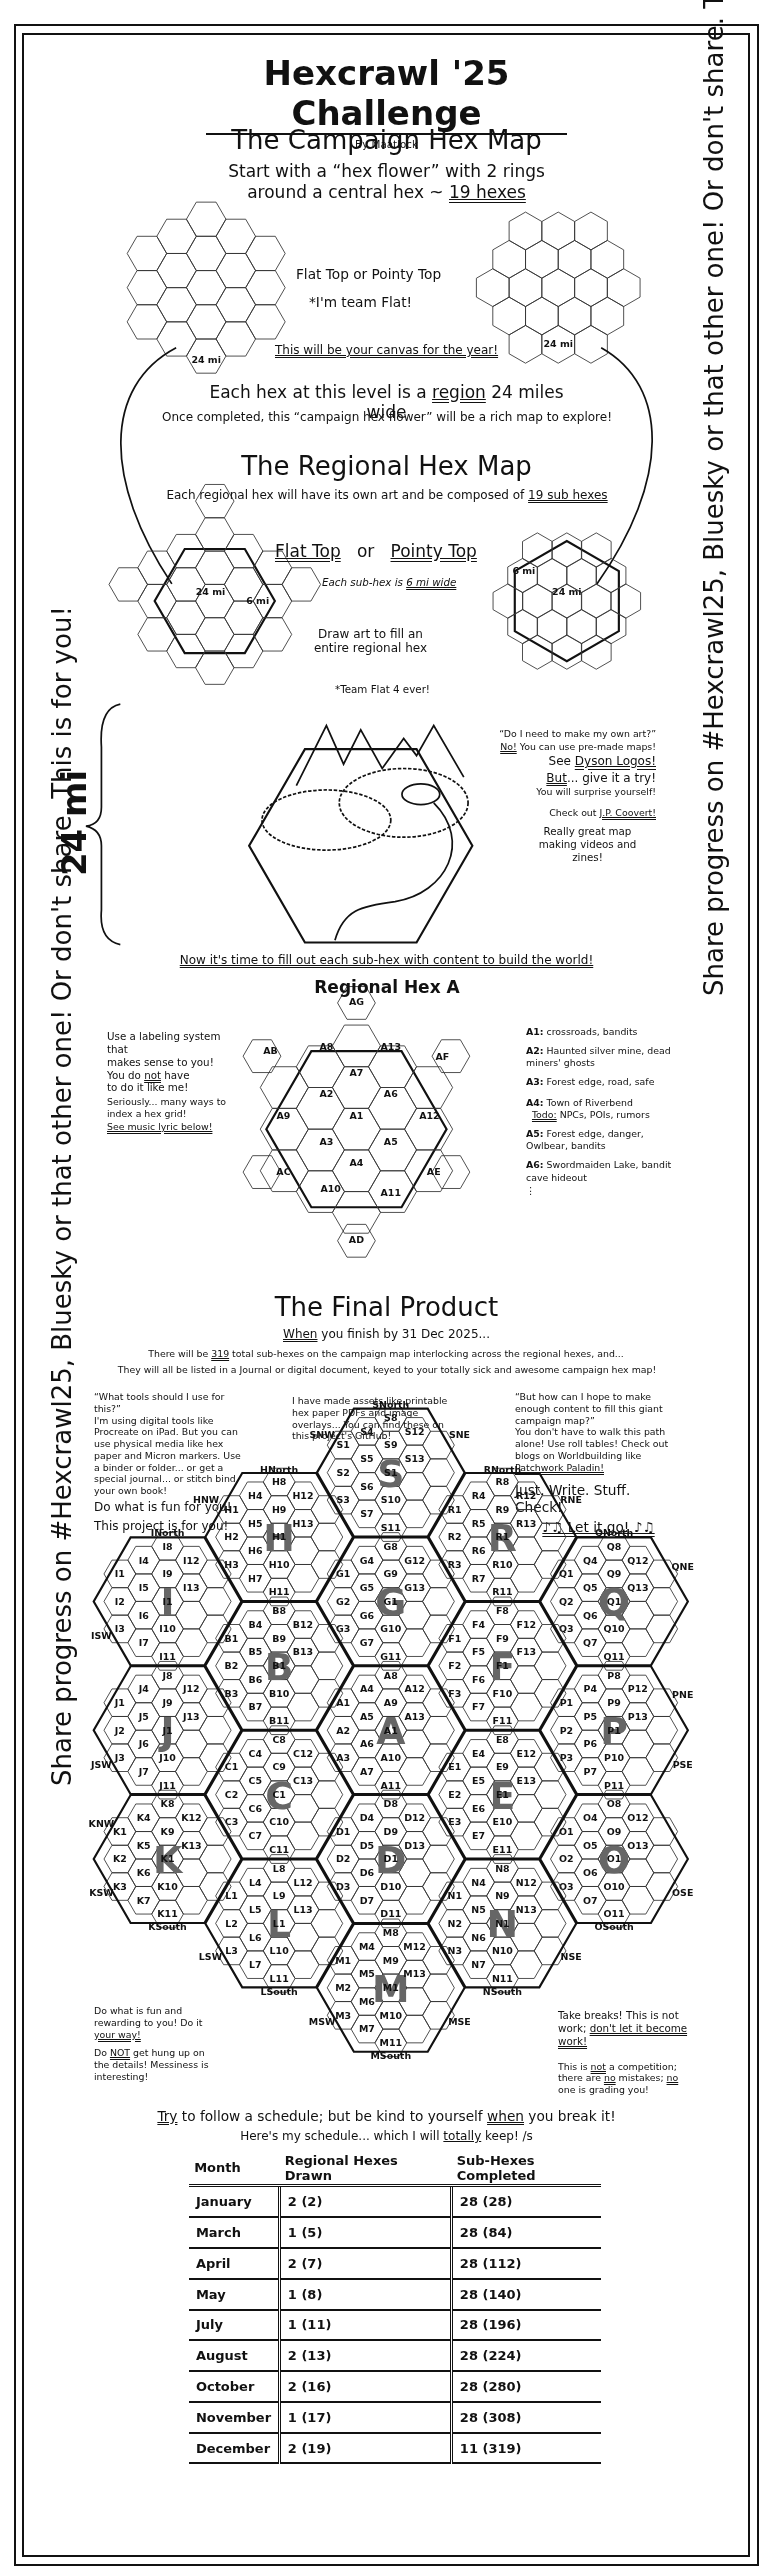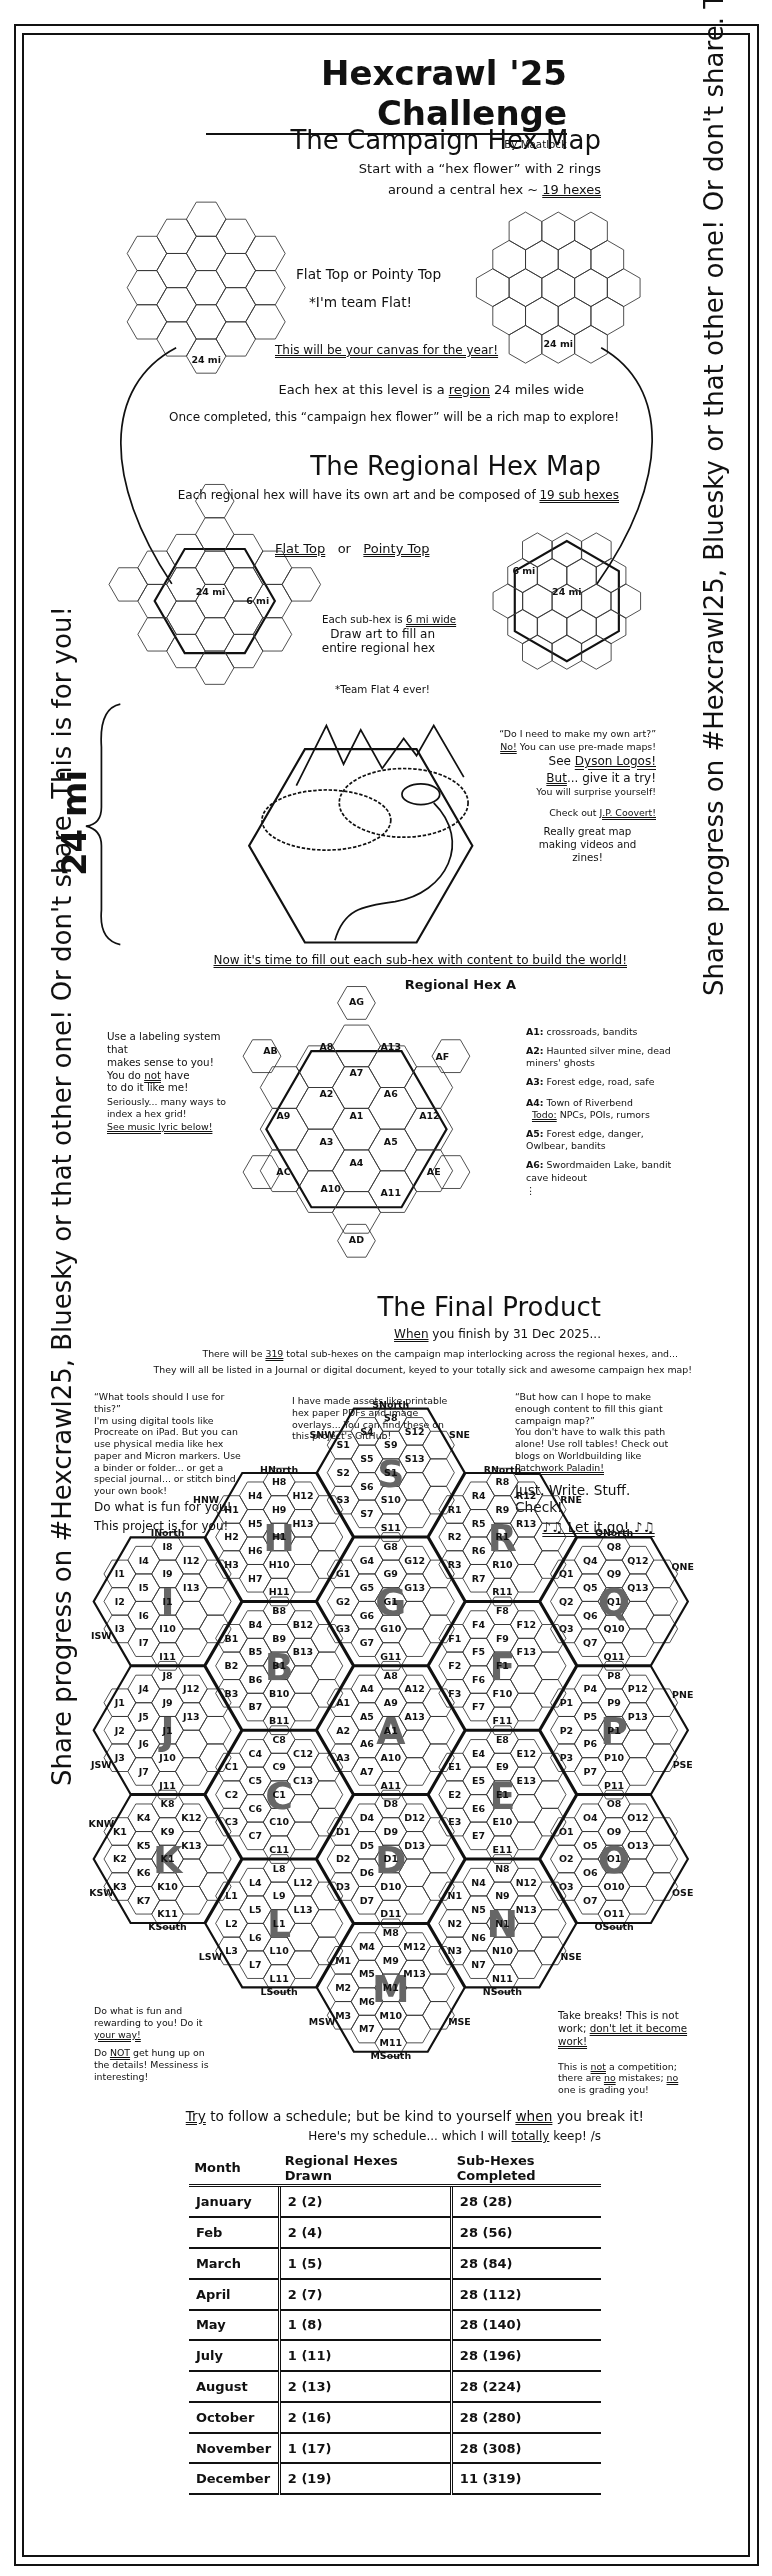--- a/index.html
+++ b/index.html
@@ -3,25 +3,25 @@
 <meta charset="utf-8">
 <style>
   * { box-sizing: border-box; margin: 0; padding: 0; }
   html, body { width: 773px; height: 2576px; background: #fff; overflow: hidden; }
   body { font-family: "DejaVu Sans", sans-serif; color: #111; position: relative; }
   .frame-outer { position: absolute; left: 13.7px; top: 24px; width: 745px; height: 2542px; border: 2.6px solid #111; }
   .frame-inner { position: absolute; left: 22px; top: 33px; width: 728px; height: 2524px; border: 2.6px solid #111; }
   .side-left { position: absolute; left: 26px; top: 1271px; width: 1030px; transform: translate(-50%, -50%) rotate(-90deg); transform-origin: center; text-align: center; font-size: 26px; white-space: nowrap; left: 62px; }
   .side-right { position: absolute; top: 481px; width: 1030px; transform: translate(-50%, -50%) rotate(-90deg); text-align: center; font-size: 26px; white-space: nowrap; left: 714px; }
   .abs { position: absolute; }
-  .center { text-align: right; }
+  .center { text-align: center; }
   .title { font-size: 34px; font-weight: bold; }
   .title-rule { border-bottom: 2.6px double #111; }
   .h2 { font-size: 26px; }
-  .t18 { font-size: 13px; }
+  .t18 { font-size: 17px; }
   .t16 { font-size: 13.7px; }
   .t14 { font-size: 12px; }
   .t12 { font-size: 10.3px; line-height: 1.25; }
   .t11 { font-size: 9.4px; line-height: 1.25; }
   .u2 { text-decoration: underline; text-decoration-style: double; }
   .u { text-decoration: underline; }
   .bold { font-weight: bold; }
   svg { position: absolute; overflow: visible; }
   .hex { fill: none; stroke: #333; stroke-width: 1; }
   .hexb { fill: none; stroke: #111; stroke-width: 2.5; }
@@ -208,21 +208,21 @@
 
 <div class="abs center h2" style="left:172px; top:451px; width:429px;">The Regional Hex Map</div>
 <div class="abs center t14" style="left:155px; top:488px; width:464px;">
   <span>Each regional hex will have its own art and be composed of </span><span class="u2">19 sub hexes</span>
 </div>
 <div class="abs t18" style="left:275px; top:541px;">
   <span class="u2">Flat Top</span>
   &nbsp;&nbsp;<span>or</span>&nbsp;&nbsp;
   <span class="u2">Pointy Top</span>
 </div>
-<div class="abs t12" style="left:322px; top:613px;">
+<div class="abs t12" style="left:322px; top:576px;font-style:italic;">
   <span>Each sub-hex is </span><span class="u2">6 mi wide</span>
 </div>
 <div class="abs t14 center" style="left:306px; top:627px; width:129px;">Draw art to fill an entire regional hex</div>
 <div class="abs t12" style="left:335px; top:683px;">*Team Flat 4 ever!</div>
 
 <div class="abs" style="left:60px; top:756px; width:69px; height:137px;">
   <div style="position:absolute; left:-39px; top:47px; transform:rotate(-90deg); font-size:34px; font-weight:bold; white-space:nowrap;">24 mi</div>
 </div>
 
 <div class="abs t11" style="left:489px; top:728px; width:167px; text-align:right; line-height:1.35;">
@@ -998,25 +998,20 @@
       <th>Sub-Hexes Completed</th>
     </tr>
   </thead>
   <tbody id="sched-body">
       <tr>
         <td class="c1">January</td>
         <td class="c2">2 (2)</td>
         <td class="c3">28 (28)</td>
       </tr>
       <tr>
-        <td class="c1">Feb</td>
-        <td class="c2">2 (4)</td>
-        <td class="c3">28 (56)</td>
-      </tr>
-      <tr>
         <td class="c1">March</td>
         <td class="c2">1 (5)</td>
         <td class="c3">28 (84)</td>
       </tr>
       <tr>
         <td class="c1">April</td>
         <td class="c2">2 (7)</td>
         <td class="c3">28 (112)</td>
       </tr>
       <tr>

